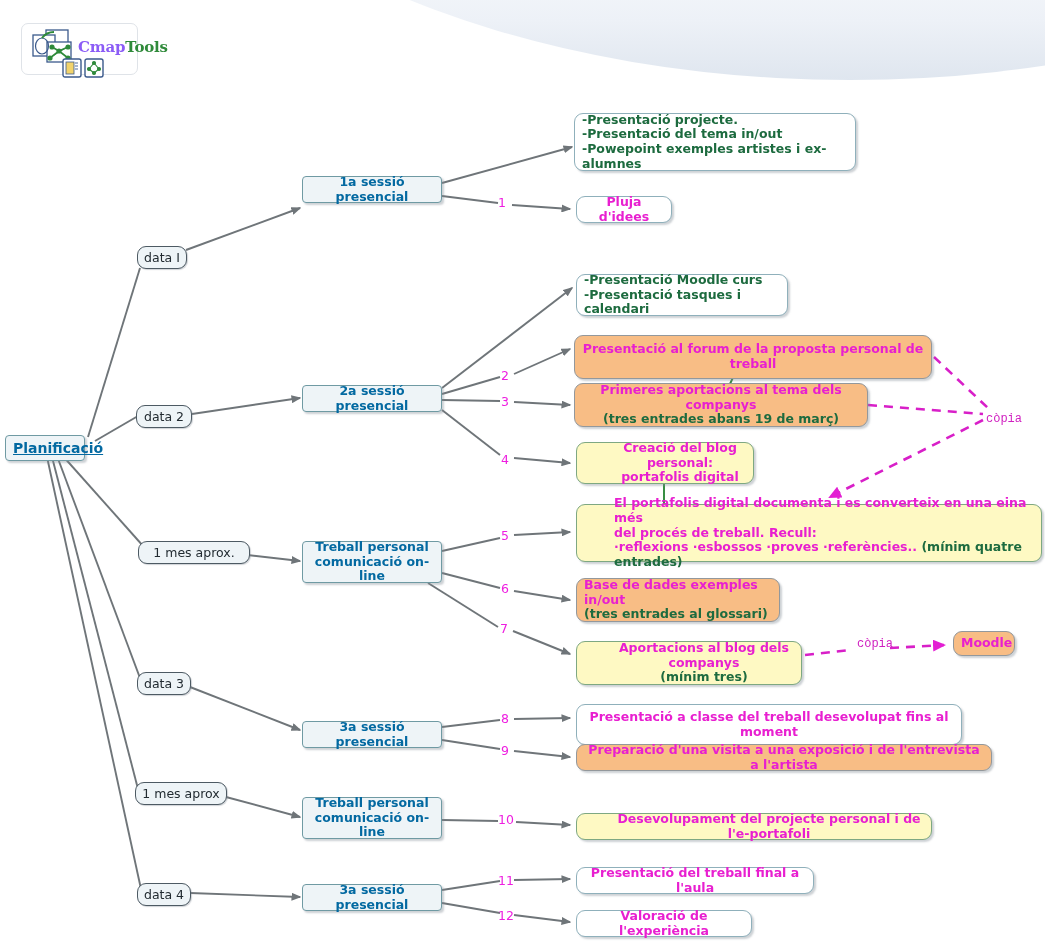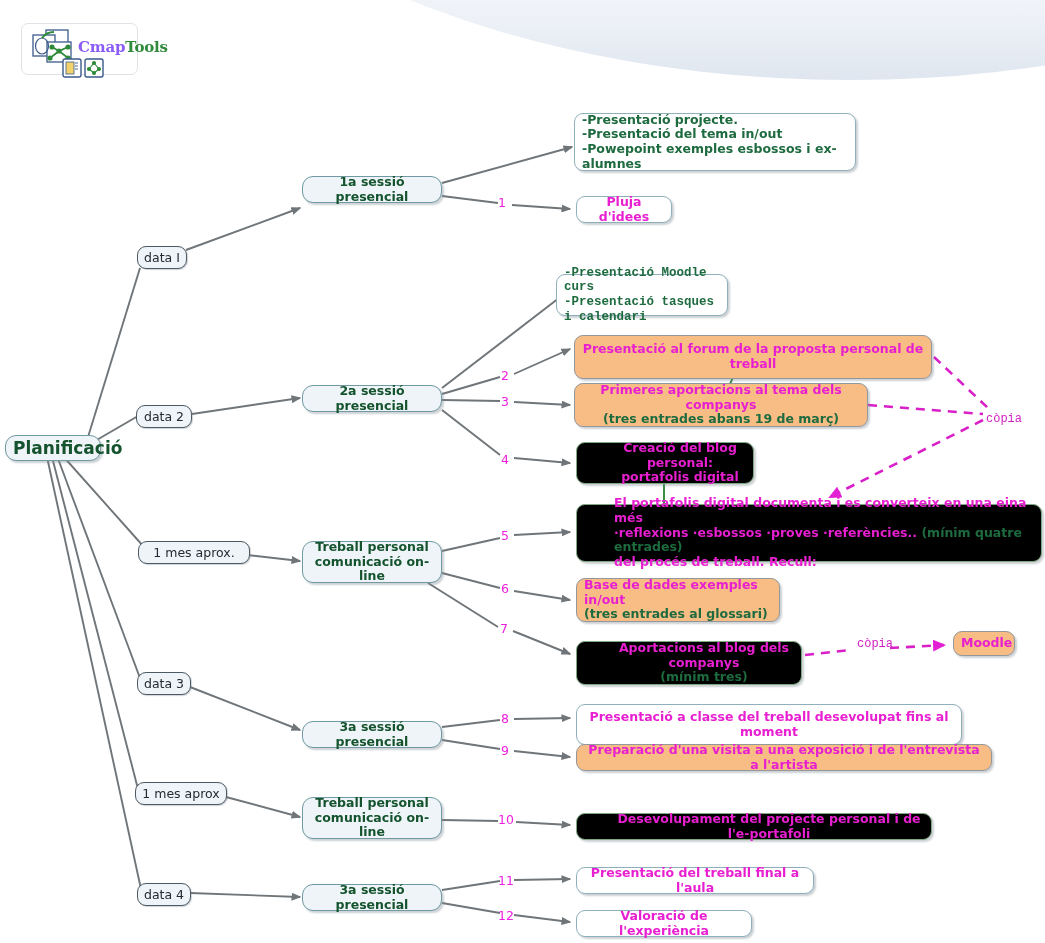--- a/index.html
+++ b/index.html
@@ -40,31 +40,31 @@
     background:#ffffff;
     box-shadow:2px 2px 2px rgba(130,140,150,.40);
     display:flex;align-items:center;justify-content:center;
     text-align:center;line-height:1.18;
     font-size:12.5px;font-weight:bold;
     padding:2px 7px;
   }
   .node .inner{width:100%;}
   
   .concept{
-    background:#eef4f7;color:#14532d;border-color:#6f9aa3;
-    border-radius:11px;
+    background:#eef4f7;color:#0369a1;border-color:#6f9aa3;
+    border-radius:4px;
     justify-content:center;
   }
   
   .plain-green{color:#1d6b3f;background:#ffffff;text-align:left;}
   .plain-green .inner{text-align:left;}
   
   .magenta{color:#e81fd0;}
   .orange{background:#f8bd85;border-color:#93989c;}
-  .green{background:#000000;border-color:#7ea882;padding-left:37px;}
+  .green{background:#fef9c3;border-color:#7ea882;padding-left:37px;}
   .white{background:#ffffff;border-color:#8fb0bb;}
   .sub{color:#1d6b3f;}
 
   
   .linklabel{
     position:absolute;box-sizing:border-box;
     background:#eef4f7;border:1px solid #4d5a63;border-radius:9px;
     color:#222b31;font-size:12.5px;font-weight:normal;
     padding:2px 9px;white-space:nowrap;
     box-shadow:1px 1px 1px rgba(120,130,140,.35);
@@ -189,21 +189,21 @@
         <path d="M32,5 L27,11 M32,5 L37,11 M27,11 L32,15 M37,11 L32,15"></path>
         <circle cx="32" cy="5" r="1.5"></circle>
           <circle cx="27" cy="11" r="1.5"></circle>
         <circle cx="37" cy="11" r="1.5"></circle>
           <circle cx="32" cy="15" r="1.5"></circle>
       </g>
     </g>
   </svg>
 </div>
 
-<div class="node concept" style="left:5px;top:435px;width:96px;height:26px;font-size:17px;">
+<div class="node concept" style="left:5px;top:435px;width:80px;height:26px;font-size:14px;text-decoration:underline;">
   <div class="inner">Planificació</div>
 </div>
 
 <div class="linklabel" style="left:137px;top:246px;width:50px;height:23px;">
   <span>data I</span>
 </div>
 <div class="linklabel" style="left:136px;top:405px;width:56px;height:23px;">
   <span>data 2</span>
 </div>
 <div class="linklabel" style="left:138px;top:541px;width:112px;height:23px;">
@@ -259,29 +259,29 @@
 <div class="numlabel" style="left:501px;top:711px;"><span>8</span></div>
 <div class="numlabel" style="left:501px;top:743px;"><span>9</span></div>
 <div class="numlabel" style="left:498px;top:812px;"><span>10</span></div>
 <div class="numlabel" style="left:498px;top:873px;"><span>11</span></div>
 <div class="numlabel" style="left:498px;top:908px;"><span>12</span></div>
 
 <div class="node white plain-green" style="left:574px;top:113px;width:282px;height:58px;">
   <div class="inner">
     <div>-Presentació projecte.</div>
     <div>-Presentació del tema in/out</div>
-    <div>-Powepoint exemples esbossos i ex-alumnes</div>
+    <div>-Powepoint exemples artistes i ex-alumnes</div>
   </div>
 </div>
 
 <div class="node white magenta" style="left:576px;top:196px;width:96px;height:27px;">
   <div class="inner">Pluja d'idees</div>
 </div>
 
-<div class="node white plain-green" style="left:556px;top:274px;width:172px;height:42px;font-family:Liberation Mono, monospace;">
+<div class="node white plain-green" style="left:576px;top:274px;width:212px;height:42px;">
   <div class="inner">
     <div>-Presentació Moodle curs</div>
     <div>-Presentació tasques i calendari</div>
   </div>
 </div>
 
 <div class="node orange magenta" style="left:574px;top:335px;width:358px;height:44px;">
   <div class="inner">Presentació al forum de la proposta personal de treball</div>
 </div>
 
@@ -295,22 +295,22 @@
 <div class="node green magenta" style="left:576px;top:442px;width:178px;height:42px;">
   <div class="inner">
     <div>Creació del blog personal:</div>
     <div>portafolis digital</div>
   </div>
 </div>
 
 <div class="node green magenta" style="left:576px;top:504px;width:466px;height:58px;text-align:left;">
   <div class="inner" style="text-align:left;">
     <div>El portafolis digital documenta i es converteix en una eina més</div>
+    <div>del procés de treball. Recull:</div>
     <div><span>·reflexions    ·esbossos    ·proves   ·referències..</span><span class="sub"> (mínim quatre entrades)</span></div>
-    <div>del procés de treball. Recull:</div>
   </div>
 </div>
 
 <div class="node orange magenta" style="left:576px;top:578px;width:204px;height:44px;text-align:left;">
   <div class="inner" style="text-align:left;">
     <div>Base de dades exemples in/out</div>
     <div class="sub">(tres entrades al glossari)</div>
   </div>
 </div>
 

